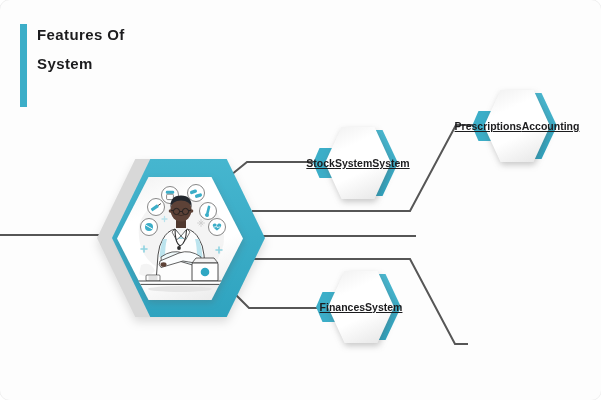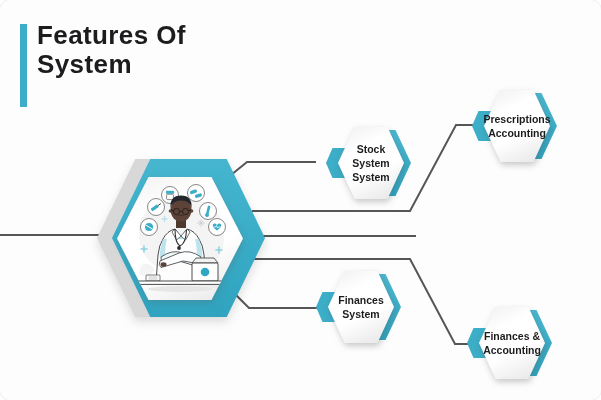--- a/index.html
+++ b/index.html
@@ -2,21 +2,21 @@
 <html style="--accent-teal: #3CAEC8; --hex-gray: #D8D8D8; --connector-gray: #565656; --text-dark: #1C1C1E; --background: #FDFDFD;"><head>
 <meta charset="utf-8">
 <style>
   html,body{margin:0;padding:0;background:#ffffff;font-family:"Liberation Sans",sans-serif;}
   .canvas{
     position:relative;width:601px;height:400px;background:var(--background,#FDFDFD);
     border-radius:10px;outline:1px solid #efefef;overflow:hidden;
   }
   
   .accent-bar{position:absolute;left:20px;top:24px;width:7px;height:83px;background:var(--accent-teal,#3CAEC8);}
-  .title{position:absolute;left:37px;top:21px;margin:0;font-size:26px;line-height:28.5px;
+  .title{position:absolute;left:37px;top:21px;margin:0;font-size:15px;line-height:28.5px;
     font-weight:700;color:var(--text-dark,#1C1C1E);letter-spacing:.4px;}
   
   .connectors{position:absolute;left:0;top:0;z-index:0;}
   .connectors path{stroke:var(--connector-gray,#565656);stroke-width:2;fill:none;}
   
   .hex{position:absolute;clip-path:polygon(0% 50%,25% 0%,75% 0%,100% 50%,75% 100%,25% 100%);}
   
   .center-node{position:absolute;left:97px;top:159px;width:270px;height:158px;z-index:1;
     filter:drop-shadow(0 5px 5px rgba(0,0,0,.13));}
   .c-gray{left:0;top:0;width:153px;height:158px;background:var(--hex-gray,#D8D8D8);}
@@ -29,23 +29,23 @@
   .c-white svg{position:absolute;left:0;top:0;}
   
   .feature{position:absolute;width:66px;height:72px;z-index:1;}
   .chev{width:26px;height:30px;left:-12px;top:21px;background:var(--accent-teal,#3CAEC8);}
   .hexT{left:11px;top:3px;width:62px;height:66px;
     background:linear-gradient(180deg,#4ab7cf 0%,#2fa3bf 100%);}
   .hexW-wrap{position:absolute;left:0;top:0;width:66px;height:72px;
     filter:drop-shadow(1px 3px 3px rgba(80,80,80,.3));}
   .hexW{left:0;top:0;width:66px;height:72px;
     background:linear-gradient(155deg,#efefef 0%,#ffffff 30%,#ffffff 60%,#e4e4e4 100%);}
-  .f-label{position:absolute;left:-6px;right:-6px;top:0;bottom:0;display:flex;flex-direction:column;
+  .f-label{position:absolute;left:-6px;right:-6px;top:0;bottom:0;display:flex;
     align-items:center;justify-content:center;text-align:center;
-    font-size:10.5px;line-height:14px;font-weight:700;color:var(--text-dark,#1C1C1E);z-index:2;}
+    font-size:10.5px;line-height:14px;font-weight:700;color:var(--text-dark,#1C1C1E);z-index:2;text-decoration:underline;}
 </style>
 </head>
 <body>
 
 <div class="canvas">
 
   <div class="accent-bar"></div>
   <h1 class="title">
     <div>Features Of</div>
     <div>System</div>
@@ -161,21 +161,21 @@
               <line x1="31.5" y1="100" x2="40.5" y2="100" stroke="#9a9a9a" stroke-width="0.6"></line>
               <line x1="31.5" y1="102" x2="40.5" y2="102" stroke="#9a9a9a" stroke-width="0.6"></line>
             </g>
             <rect x="19" y="104" width="90" height="3.4" rx="1.7" fill="#ffffff" stroke="#333" stroke-width="0.9"></rect>
           </g>
         </svg>
       </div>
     </div>
   </div>
 
-  <div class="feature" style="left:338px;top:127px">
+  <div class="feature" style="left:325px;top:127px">
     <div class="hex chev"></div>
     <div class="hex hexT"></div>
     <div class="hexW-wrap">
         <div class="hex hexW"></div>
       </div>
     <div class="f-label">
       <span>Stock</span>
       <span>System</span>
       <span>System</span>
     </div>
@@ -201,26 +201,14 @@
     <div class="hexW-wrap">
         <div class="hex hexW"></div>
       </div>
     <div class="f-label">
       <span>Finances</span>
       <span>System</span>
       <span></span>
     </div>
   </div>
 
-  <div class="feature" style="left:479px;top:307px">
-    <div class="hex chev"></div>
-    <div class="hex hexT"></div>
-    <div class="hexW-wrap">
-        <div class="hex hexW"></div>
-      </div>
-    <div class="f-label">
-      <span>Finances &amp;</span>
-      <span>Accounting</span>
-      <span></span>
-    </div>
-  </div>
 
 </div>
 
 </body></html>

